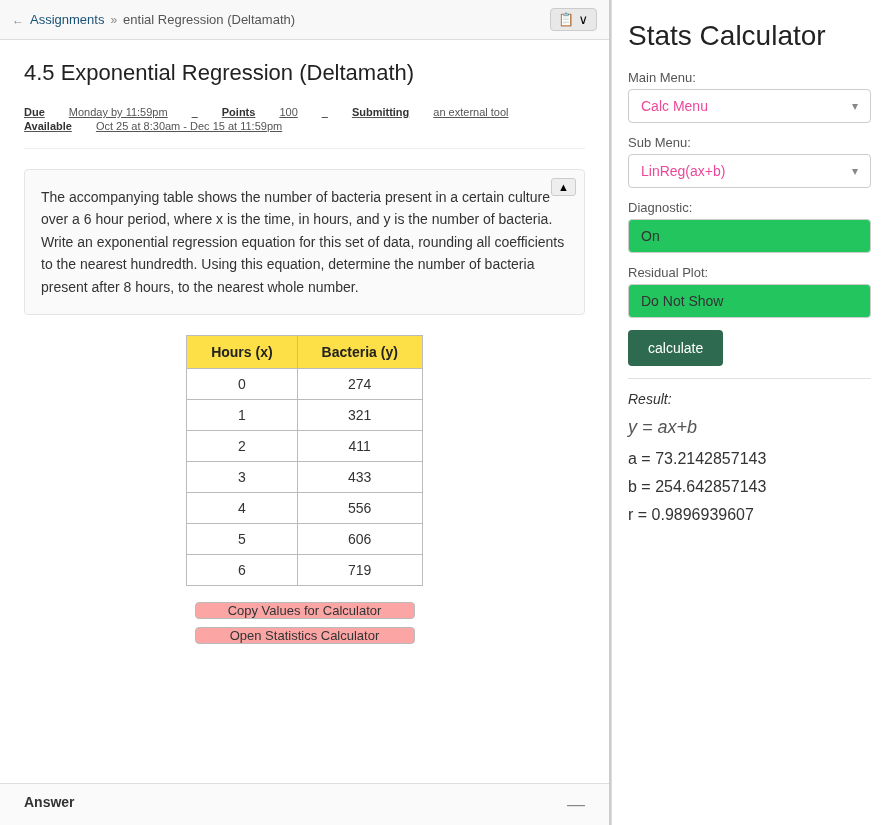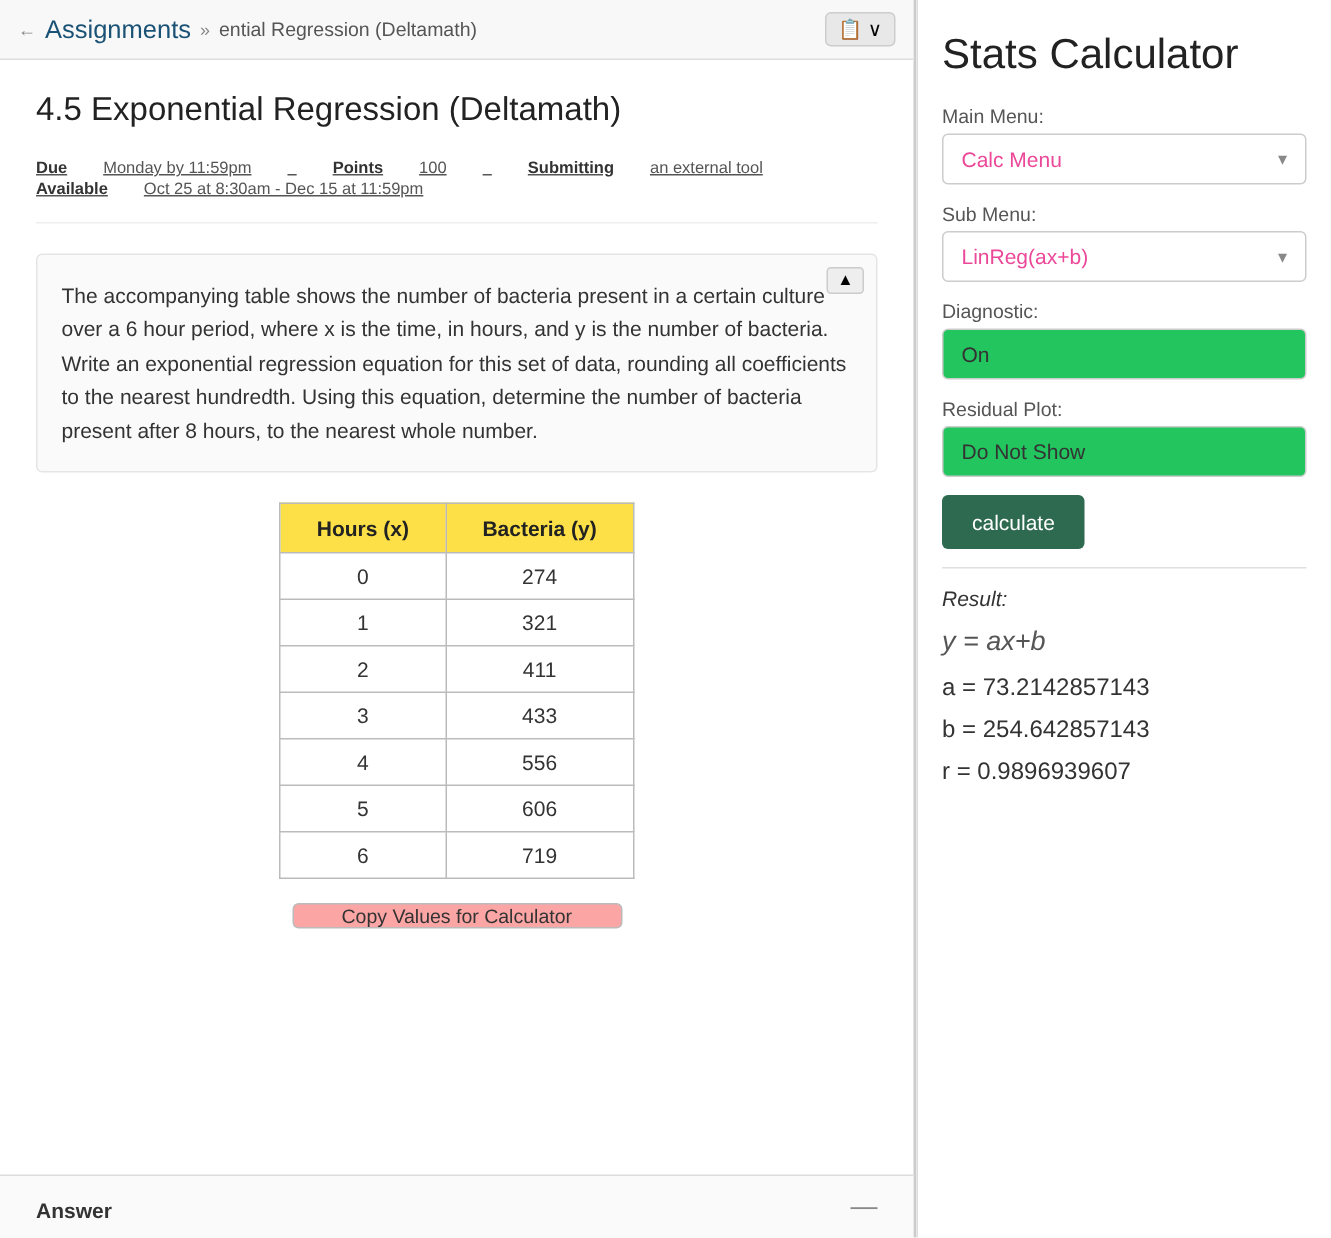--- a/index.html
+++ b/index.html
@@ -31,21 +31,21 @@
       gap: 6px;
     }
 
     .breadcrumb-arrow {
       color: #888;
       font-size: 12px;
     }
 
     .breadcrumb-text {
       color: #1a5276;
-      font-size: 17px;
+      font-size: 13px;
       cursor: pointer;
     }
 
     .breadcrumb-current {
       color: #555;
       font-size: 13px;
     }
 
     .toolbar-icon {
       margin-left: auto;
@@ -164,21 +164,21 @@
       color: #333;
       min-width: 220px;
       text-align: center;
     }
 
     .answer-bar {
       border-top: 1px solid #ddd;
       padding: 10px 24px;
       background: #fafafa;
       display: flex;
-      align-items: flex-end;
+      align-items: flex-start;
     }
 
     .answer-label {
       font-size: 14px;
       font-weight: 600;
       color: #333;
     }
 
     
     .right-panel {
@@ -351,20 +351,21 @@
             <tr>
               <td>6</td>
               <td>719</td>
             </tr>
           </tbody>
       </table>
     </div>
 
     <div class="btn-row">
       <button class="action-btn">Copy Values for Calculator</button>
+      <button class="action-btn">Open Statistics Calculator</button>
     </div>
 
   </div>
 
   <div class="answer-bar">
     <span class="answer-label">Answer</span>
     <span style="margin-left:auto; color:#888; font-size:18px;">—</span>
   </div>
 
 </div>

